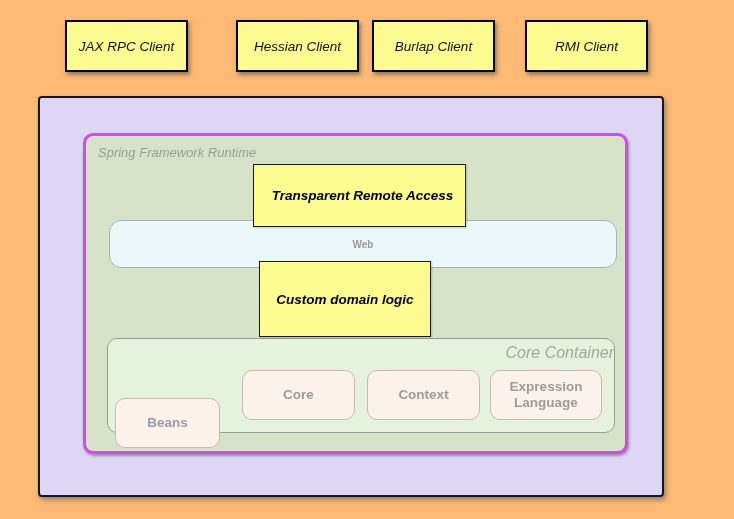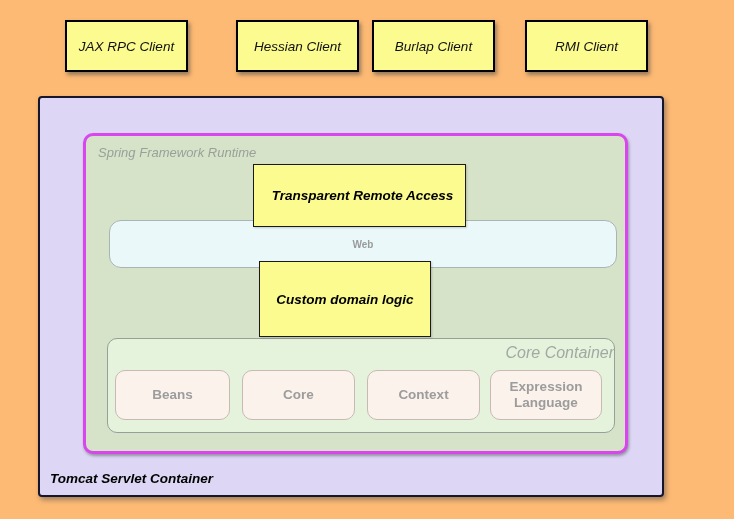--- a/index.html
+++ b/index.html
@@ -126,21 +126,21 @@
     justify-content: center;
     font-weight: bold;
     font-size: 13.5px;
     color: #9c9c9c;
     text-align: center;
     line-height: 1.2;
     top: 31px;
     height: 50px;
     padding: 2px 4px;
   }
-  #module-beans      { left: 7px;   width: 115px; }
+  #module-beans      { left: 7px;   width: 105px; margin-top: 28px; }
   #module-core       { left: 134px; width: 113px; }
   #module-context    { left: 259px; width: 113px; }
   #module-expression { left: 382px; width: 112px; }
 </style>
 </head>
 <body>
 
 <div id="canvas">
 
   <div class="abs client-box" style="left:65px">
@@ -150,21 +150,20 @@
     <span>Hessian Client</span>
   </div>
   <div class="abs client-box" style="left:372px">
     <span>Burlap Client</span>
   </div>
   <div class="abs client-box" style="left:525px">
     <span>RMI Client</span>
   </div>
 
   <div class="abs" id="tomcat">
-    <span id="tomcat-label">Tomcat Servlet Container</span>
 
     <div class="abs" id="runtime">
       <span id="runtime-label">Spring Framework Runtime</span>
 
       <div class="abs yellow-overlay" id="tra-box">
         <span>Transparent Remote Access</span>
       </div>
 
       <div class="abs" id="web-bar">
         <span class="bar-label">Web</span>

